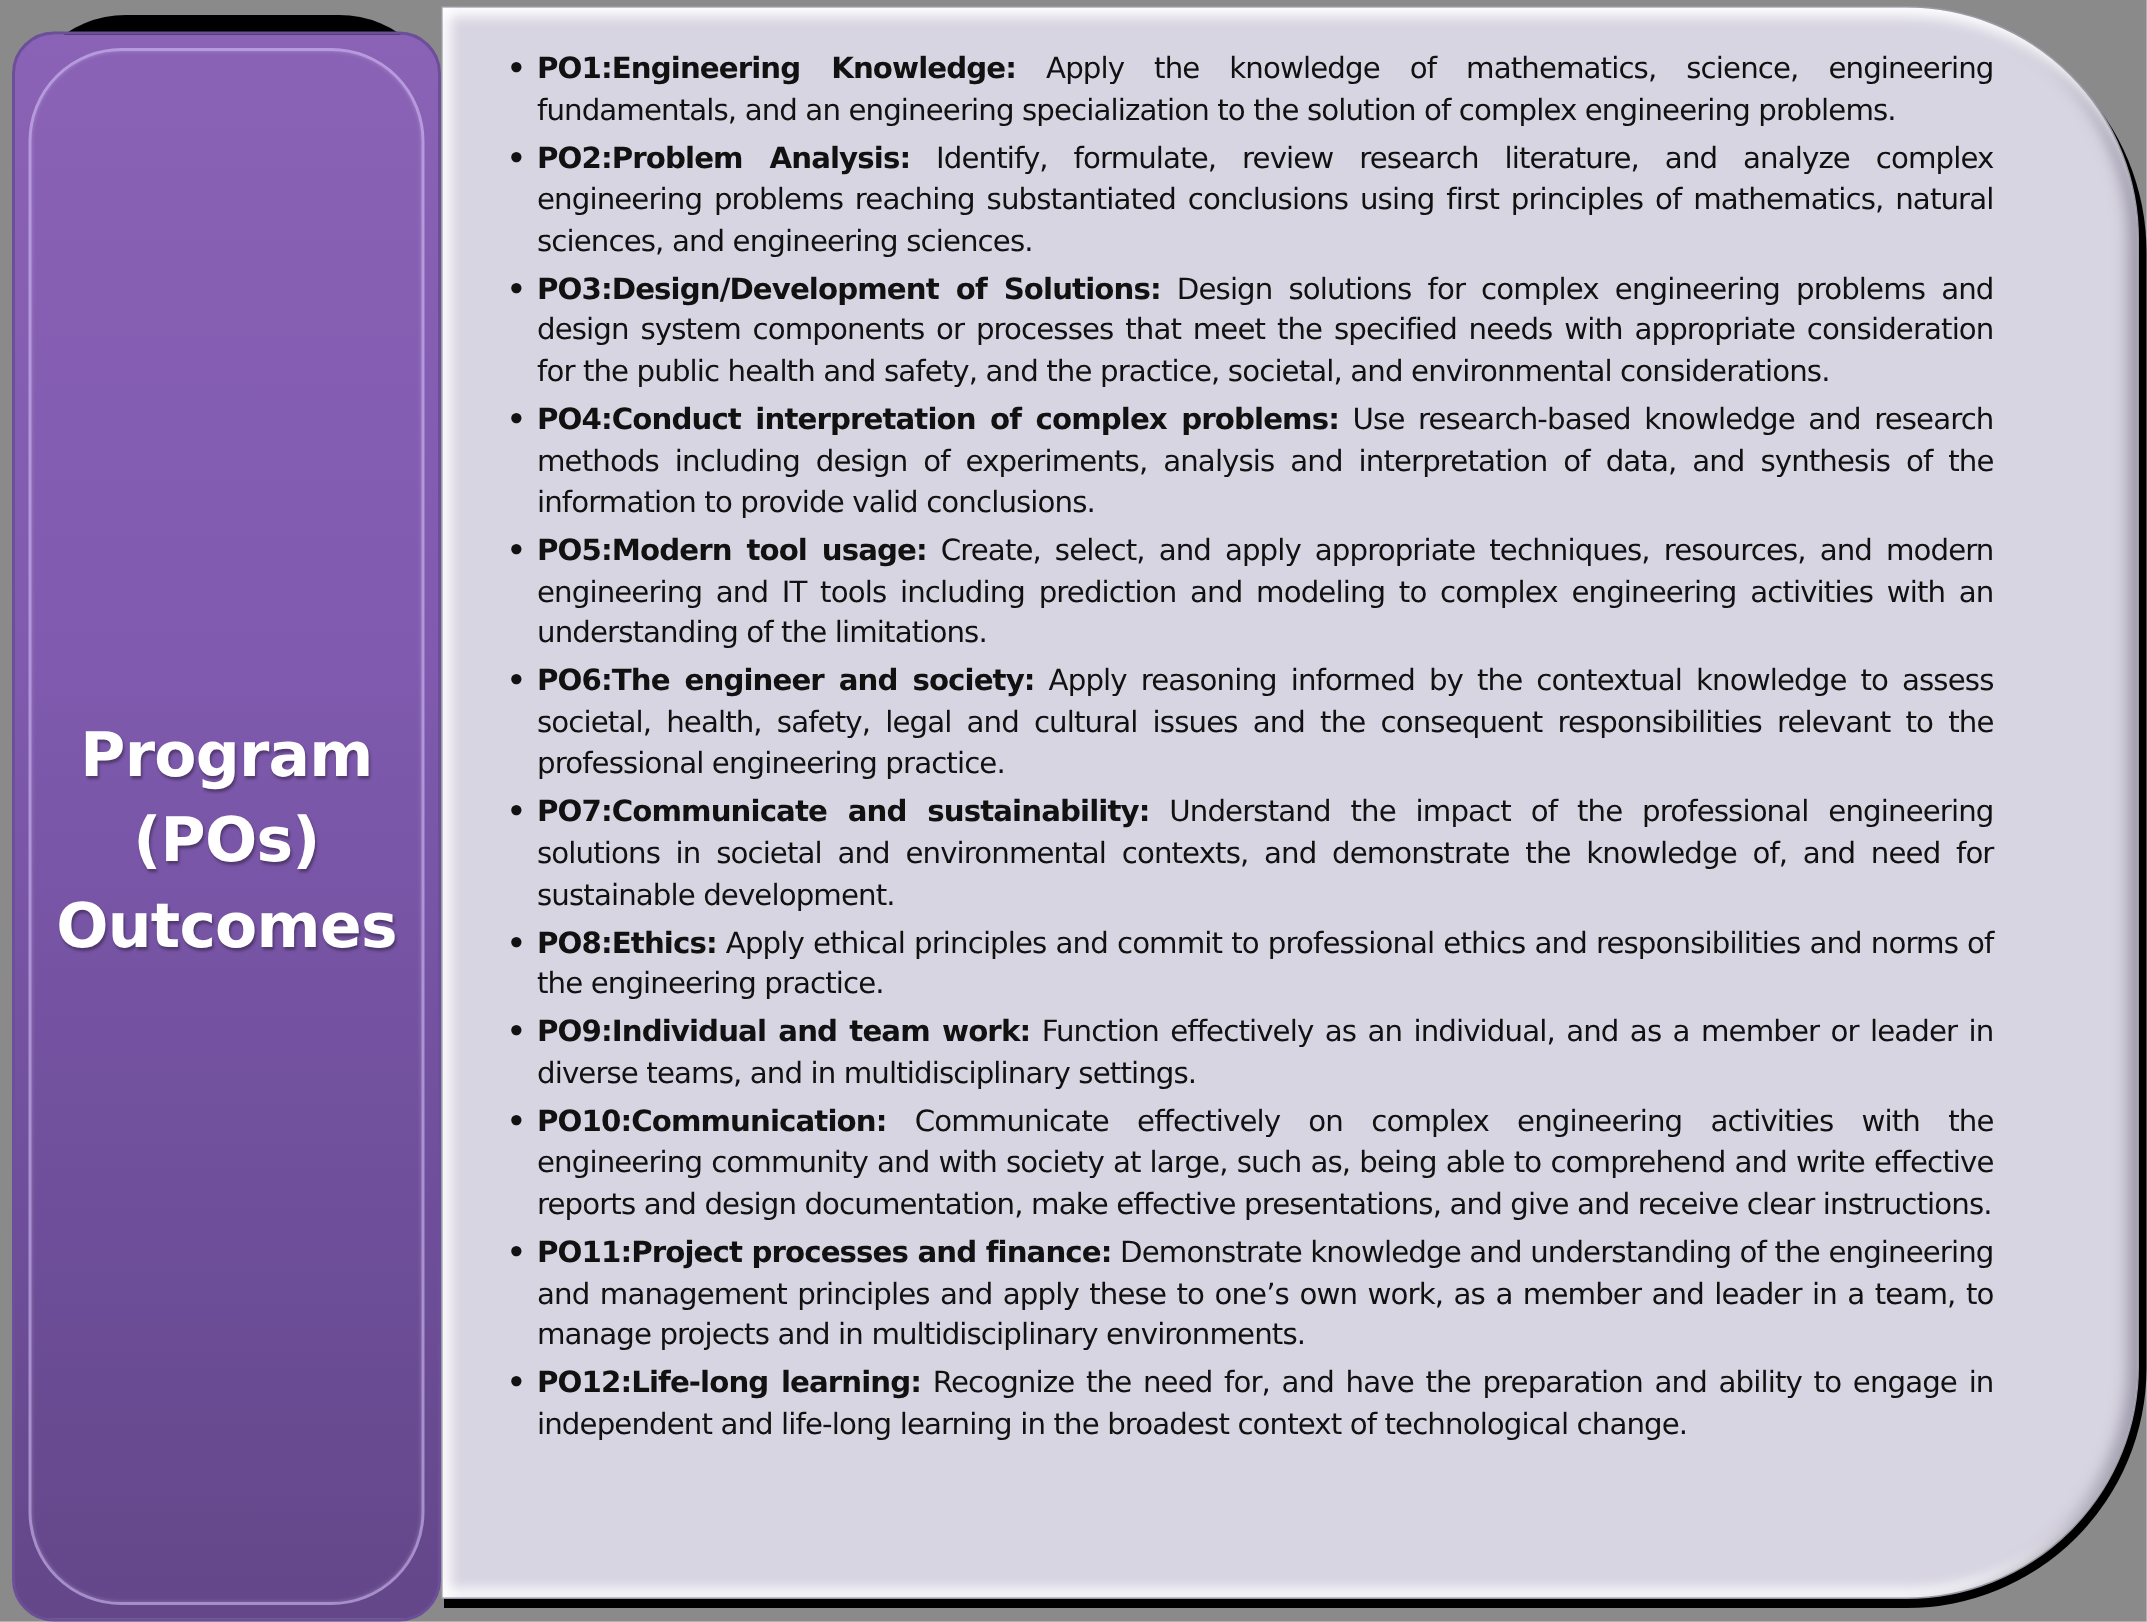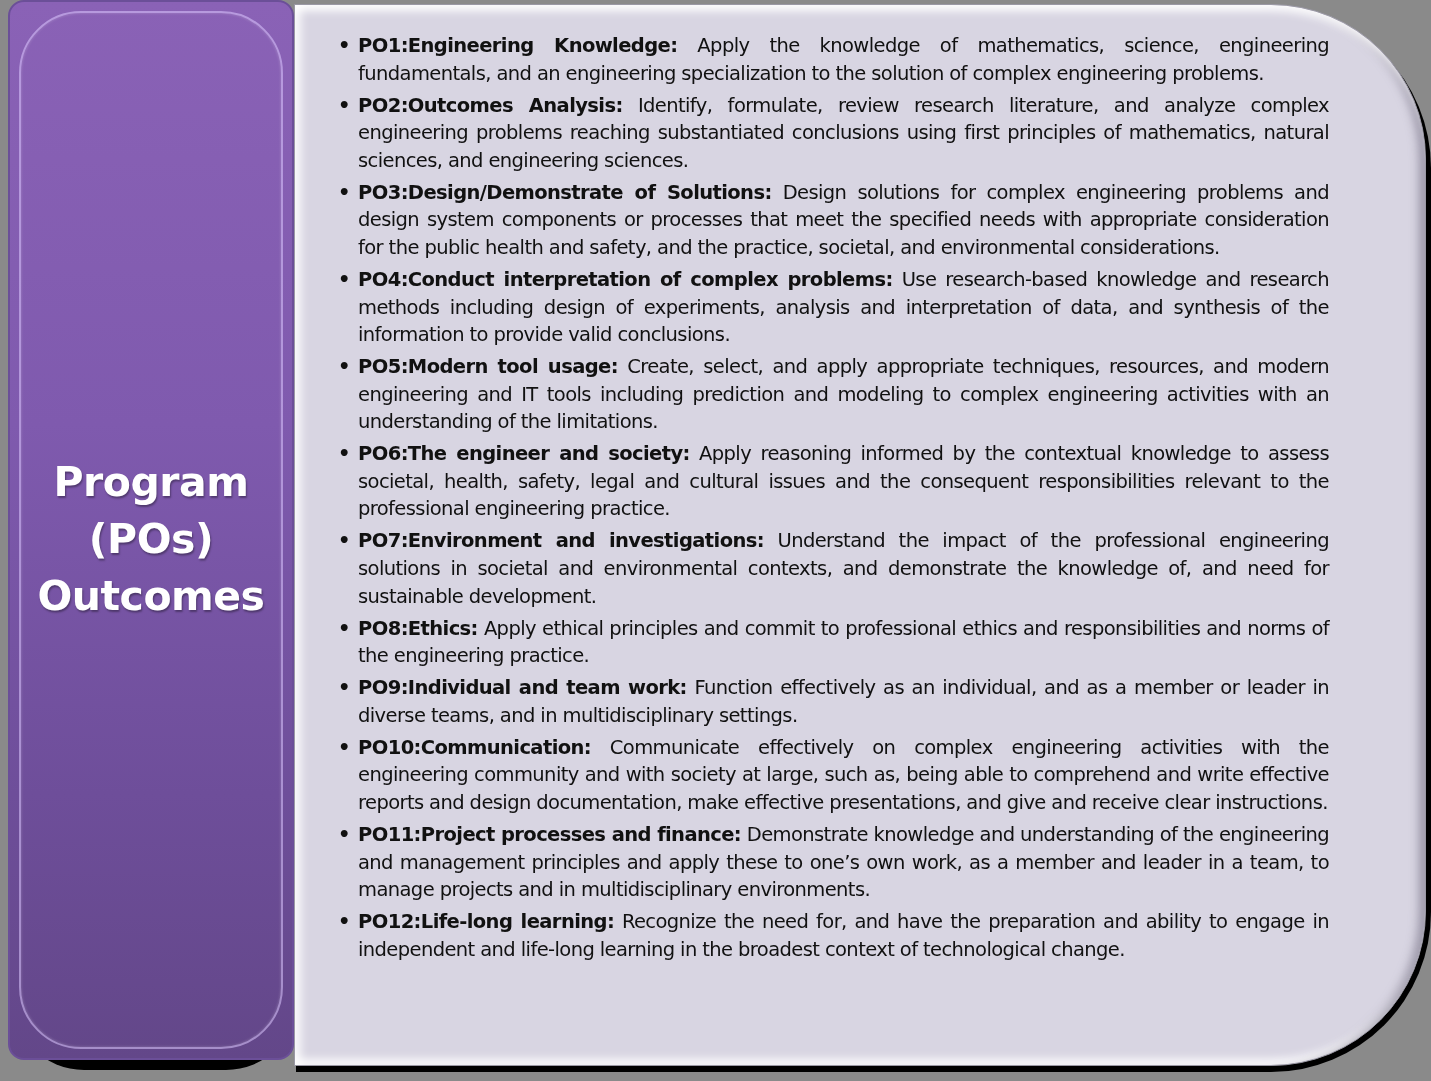--- a/index.html
+++ b/index.html
@@ -16,23 +16,23 @@
     }
     .left-panel-shadow {
       position: absolute;
       left: 12px; top: 10px;
       width: 286px; height: 1060px;
       border-radius: 72px;
       background: #000;
     }
     .left-panel {
       position: absolute;
-      left: 8px; top: 0;
+      left: 8px; top: 21px;
       width: 286px; height: 1060px;
-      border-radius: 16px;
+      border-radius: 28px;
       background: linear-gradient(180deg, #8a62b6 0%, #7f5aae 40%, #6e4e9a 75%, #634789 100%);
       box-sizing: border-box;
       border: 2px solid #6b4f98;
     }
     .left-panel::before {
       content: "";
       position: absolute;
       left: 9px; top: 9px; right: 9px; bottom: 9px;
       border-radius: 62px;
       border: 2px solid rgba(220, 200, 255, 0.55);
@@ -116,24 +116,24 @@
     <span>(POs)</span>
     <span>Outcomes</span>
   </div>
 </div>
 
 <div class="right-panel-shadow"></div>
 <div class="right-panel"></div>
 
 <ul class="po-list">
   <li class="po-item"><span class="bullet">•</span><span class="po-title">PO1:Engineering Knowledge:</span> <span class="po-text">Apply the knowledge of mathematics, science, engineering fundamentals, and an engineering specialization to the solution of complex engineering problems.</span></li>
-  <li class="po-item"><span class="bullet">•</span><span class="po-title">PO2:Outcomes Analysis:</span> <span class="po-text">Identify, formulate, review research literature, and analyze complex engineering problems reaching substantiated conclusions using first principles of mathematics, natural sciences, and engineering sciences.</span></li>
-  <li class="po-item"><span class="bullet">•</span><span class="po-title">PO3:Design/Demonstrate of Solutions:</span> <span class="po-text">Design solutions for complex engineering problems and design system components or processes that meet the specified needs with appropriate consideration for the public health and safety, and the practice, societal, and environmental considerations.</span></li>
+  <li class="po-item"><span class="bullet">•</span><span class="po-title">PO2:Problem Analysis:</span> <span class="po-text">Identify, formulate, review research literature, and analyze complex engineering problems reaching substantiated conclusions using first principles of mathematics, natural sciences, and engineering sciences.</span></li>
+  <li class="po-item"><span class="bullet">•</span><span class="po-title">PO3:Design/Development of Solutions:</span> <span class="po-text">Design solutions for complex engineering problems and design system components or processes that meet the specified needs with appropriate consideration for the public health and safety, and the practice, societal, and environmental considerations.</span></li>
   <li class="po-item"><span class="bullet">•</span><span class="po-title">PO4:Conduct interpretation of complex problems:</span> <span class="po-text">Use research-based knowledge and research methods including design of experiments, analysis and interpretation of data, and synthesis of the information to provide valid conclusions.</span></li>
   <li class="po-item"><span class="bullet">•</span><span class="po-title">PO5:Modern tool usage:</span> <span class="po-text">Create, select, and apply appropriate techniques, resources, and modern engineering and IT tools including prediction and modeling to complex engineering activities with an understanding of the limitations.</span></li>
   <li class="po-item"><span class="bullet">•</span><span class="po-title">PO6:The engineer and society:</span> <span class="po-text">Apply reasoning informed by the contextual knowledge to assess societal, health, safety, legal and cultural issues and the consequent responsibilities relevant to the professional engineering practice.</span></li>
-  <li class="po-item"><span class="bullet">•</span><span class="po-title">PO7:Environment and investigations:</span> <span class="po-text">Understand the impact of the professional engineering solutions in societal and environmental contexts, and demonstrate the knowledge of, and need for sustainable development.</span></li>
+  <li class="po-item"><span class="bullet">•</span><span class="po-title">PO7:Communicate and sustainability:</span> <span class="po-text">Understand the impact of the professional engineering solutions in societal and environmental contexts, and demonstrate the knowledge of, and need for sustainable development.</span></li>
   <li class="po-item"><span class="bullet">•</span><span class="po-title">PO8:Ethics:</span> <span class="po-text">Apply ethical principles and commit to professional ethics and responsibilities and norms of the engineering practice.</span></li>
   <li class="po-item"><span class="bullet">•</span><span class="po-title">PO9:Individual and team work:</span> <span class="po-text">Function effectively as an individual, and as a member or leader in diverse teams, and in multidisciplinary settings.</span></li>
   <li class="po-item"><span class="bullet">•</span><span class="po-title">PO10:Communication:</span> <span class="po-text">Communicate effectively on complex engineering activities with the engineering community and with society at large, such as, being able to comprehend and write effective reports and design documentation, make effective presentations, and give and receive clear instructions.</span></li>
   <li class="po-item"><span class="bullet">•</span><span class="po-title">PO11:Project processes and finance:</span> <span class="po-text">Demonstrate knowledge and understanding of the engineering and management principles and apply these to one’s own work, as a member and leader in a team, to manage projects and in multidisciplinary environments.</span></li>
   <li class="po-item"><span class="bullet">•</span><span class="po-title">PO12:Life-long learning:</span> <span class="po-text">Recognize the need for, and have the preparation and ability to engage in independent and life-long learning in the broadest context of technological change.</span></li>
 </ul>
 
 </body></html>

